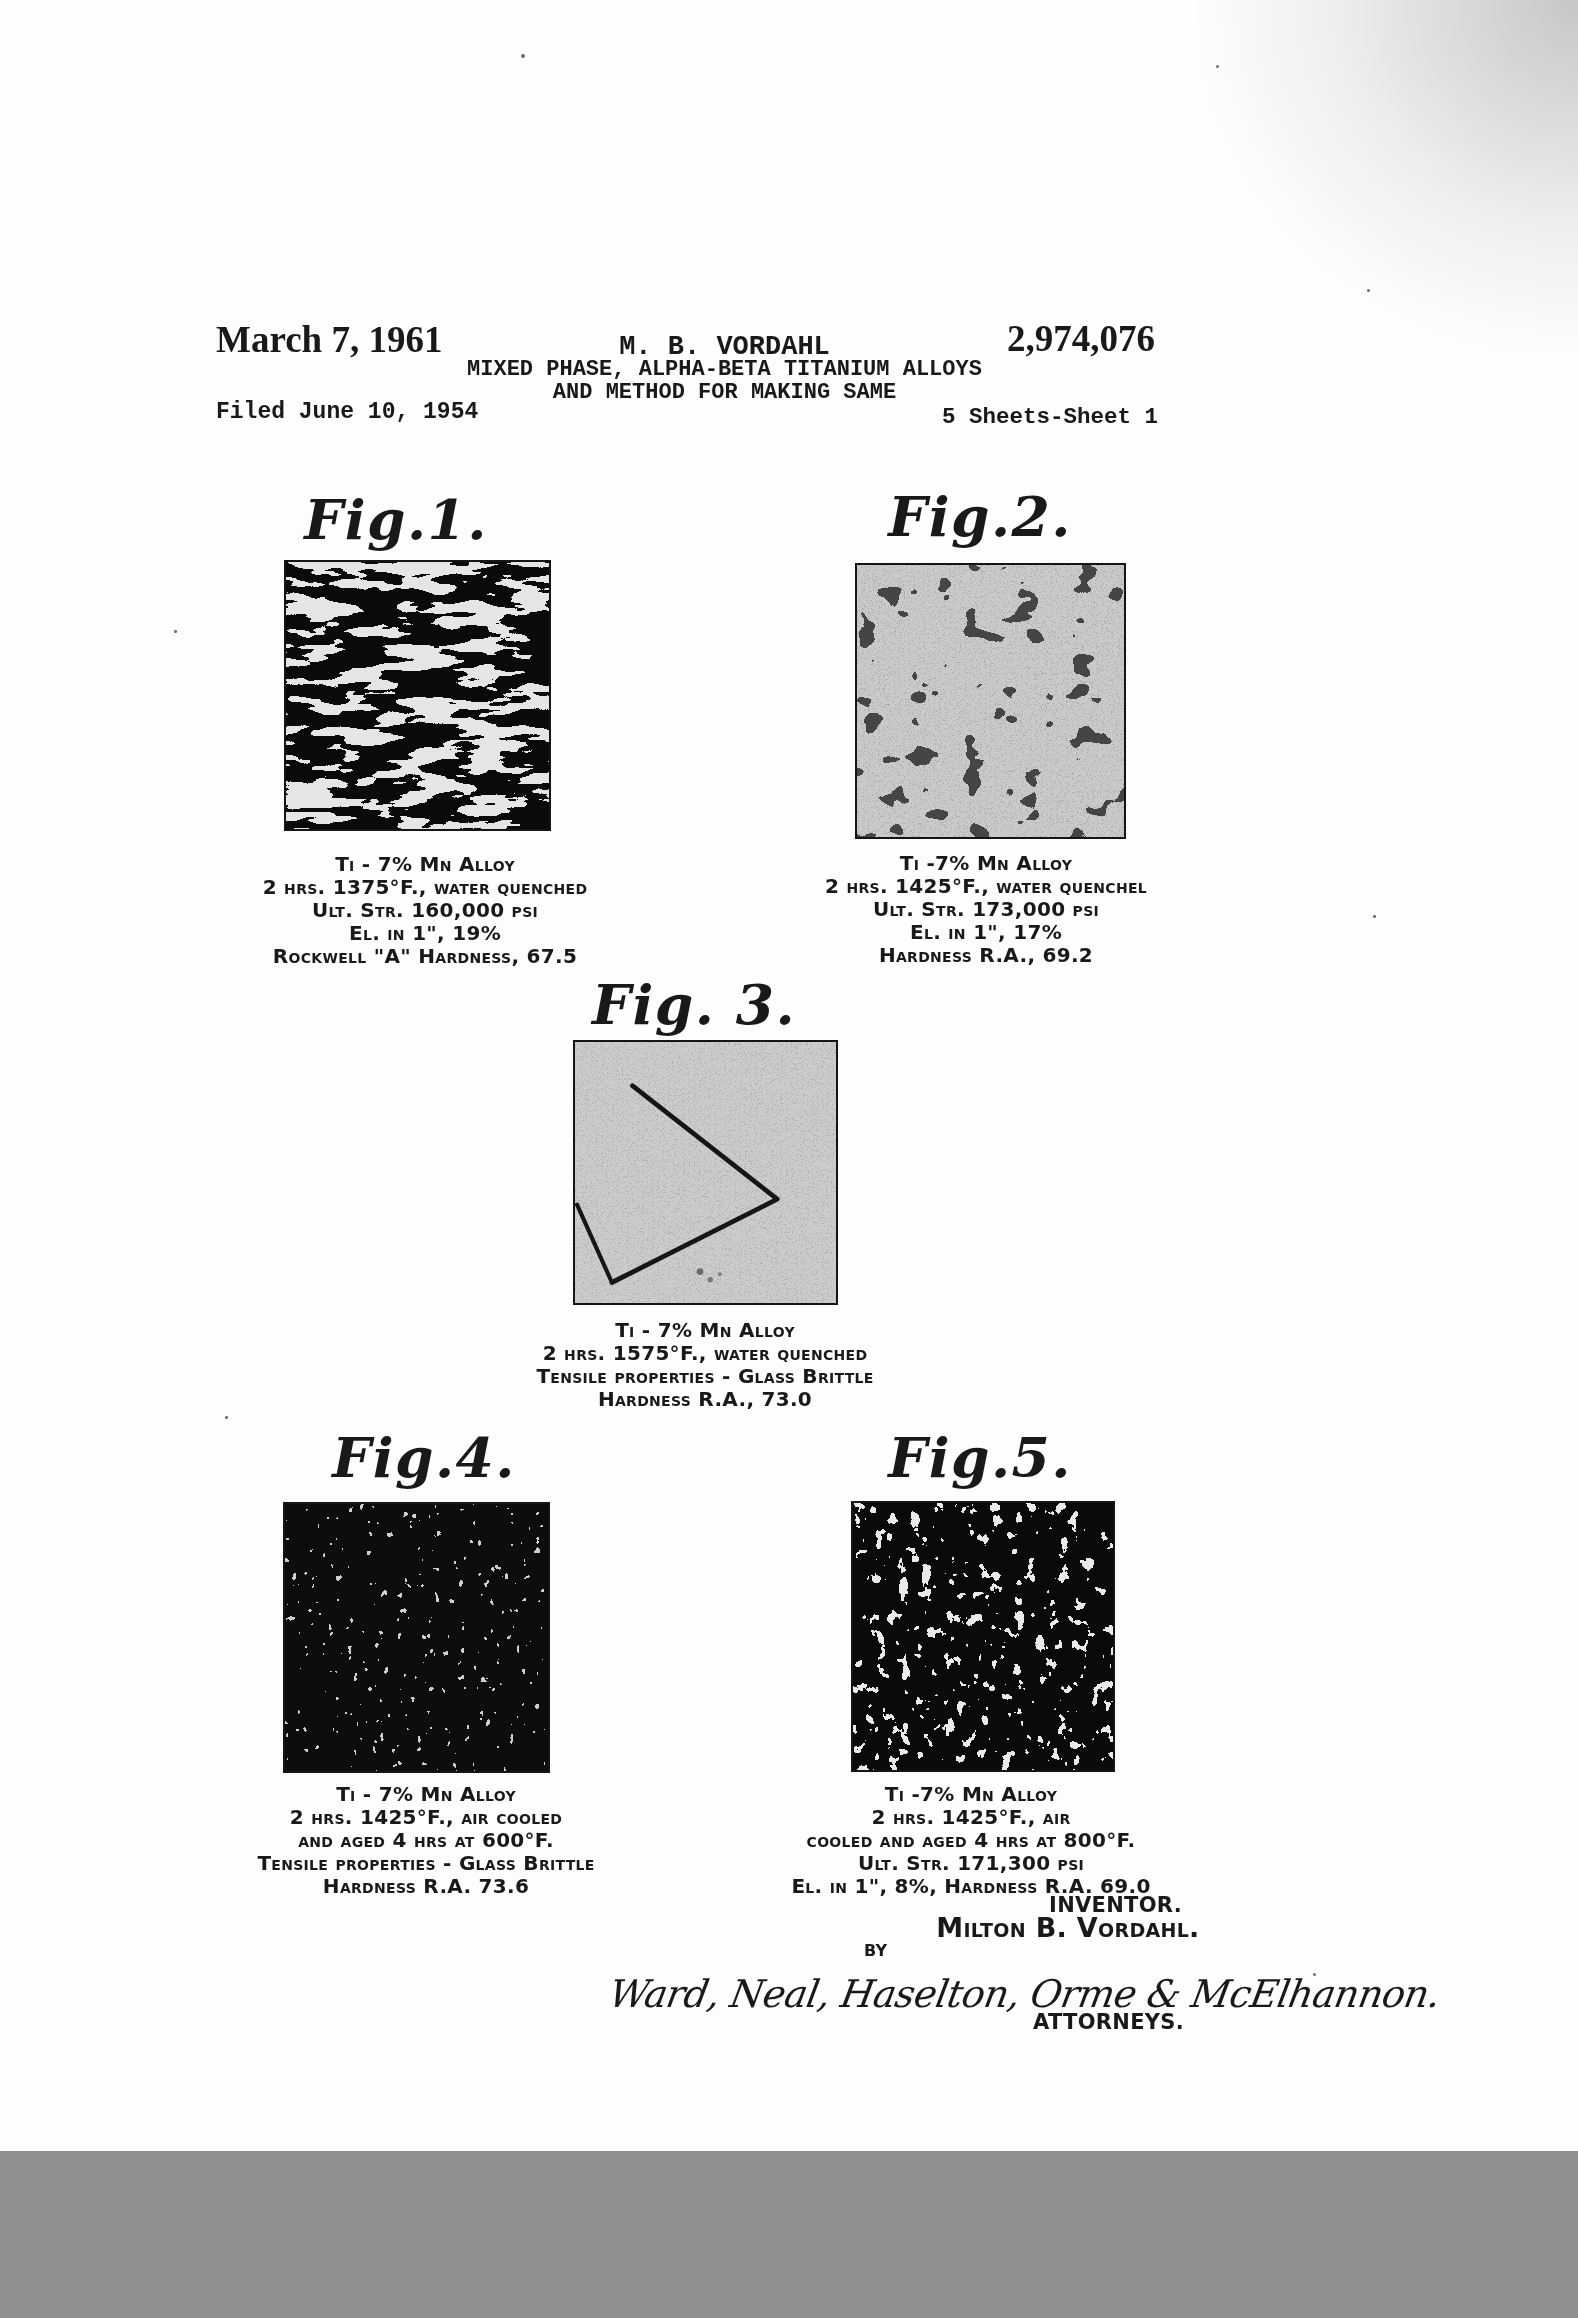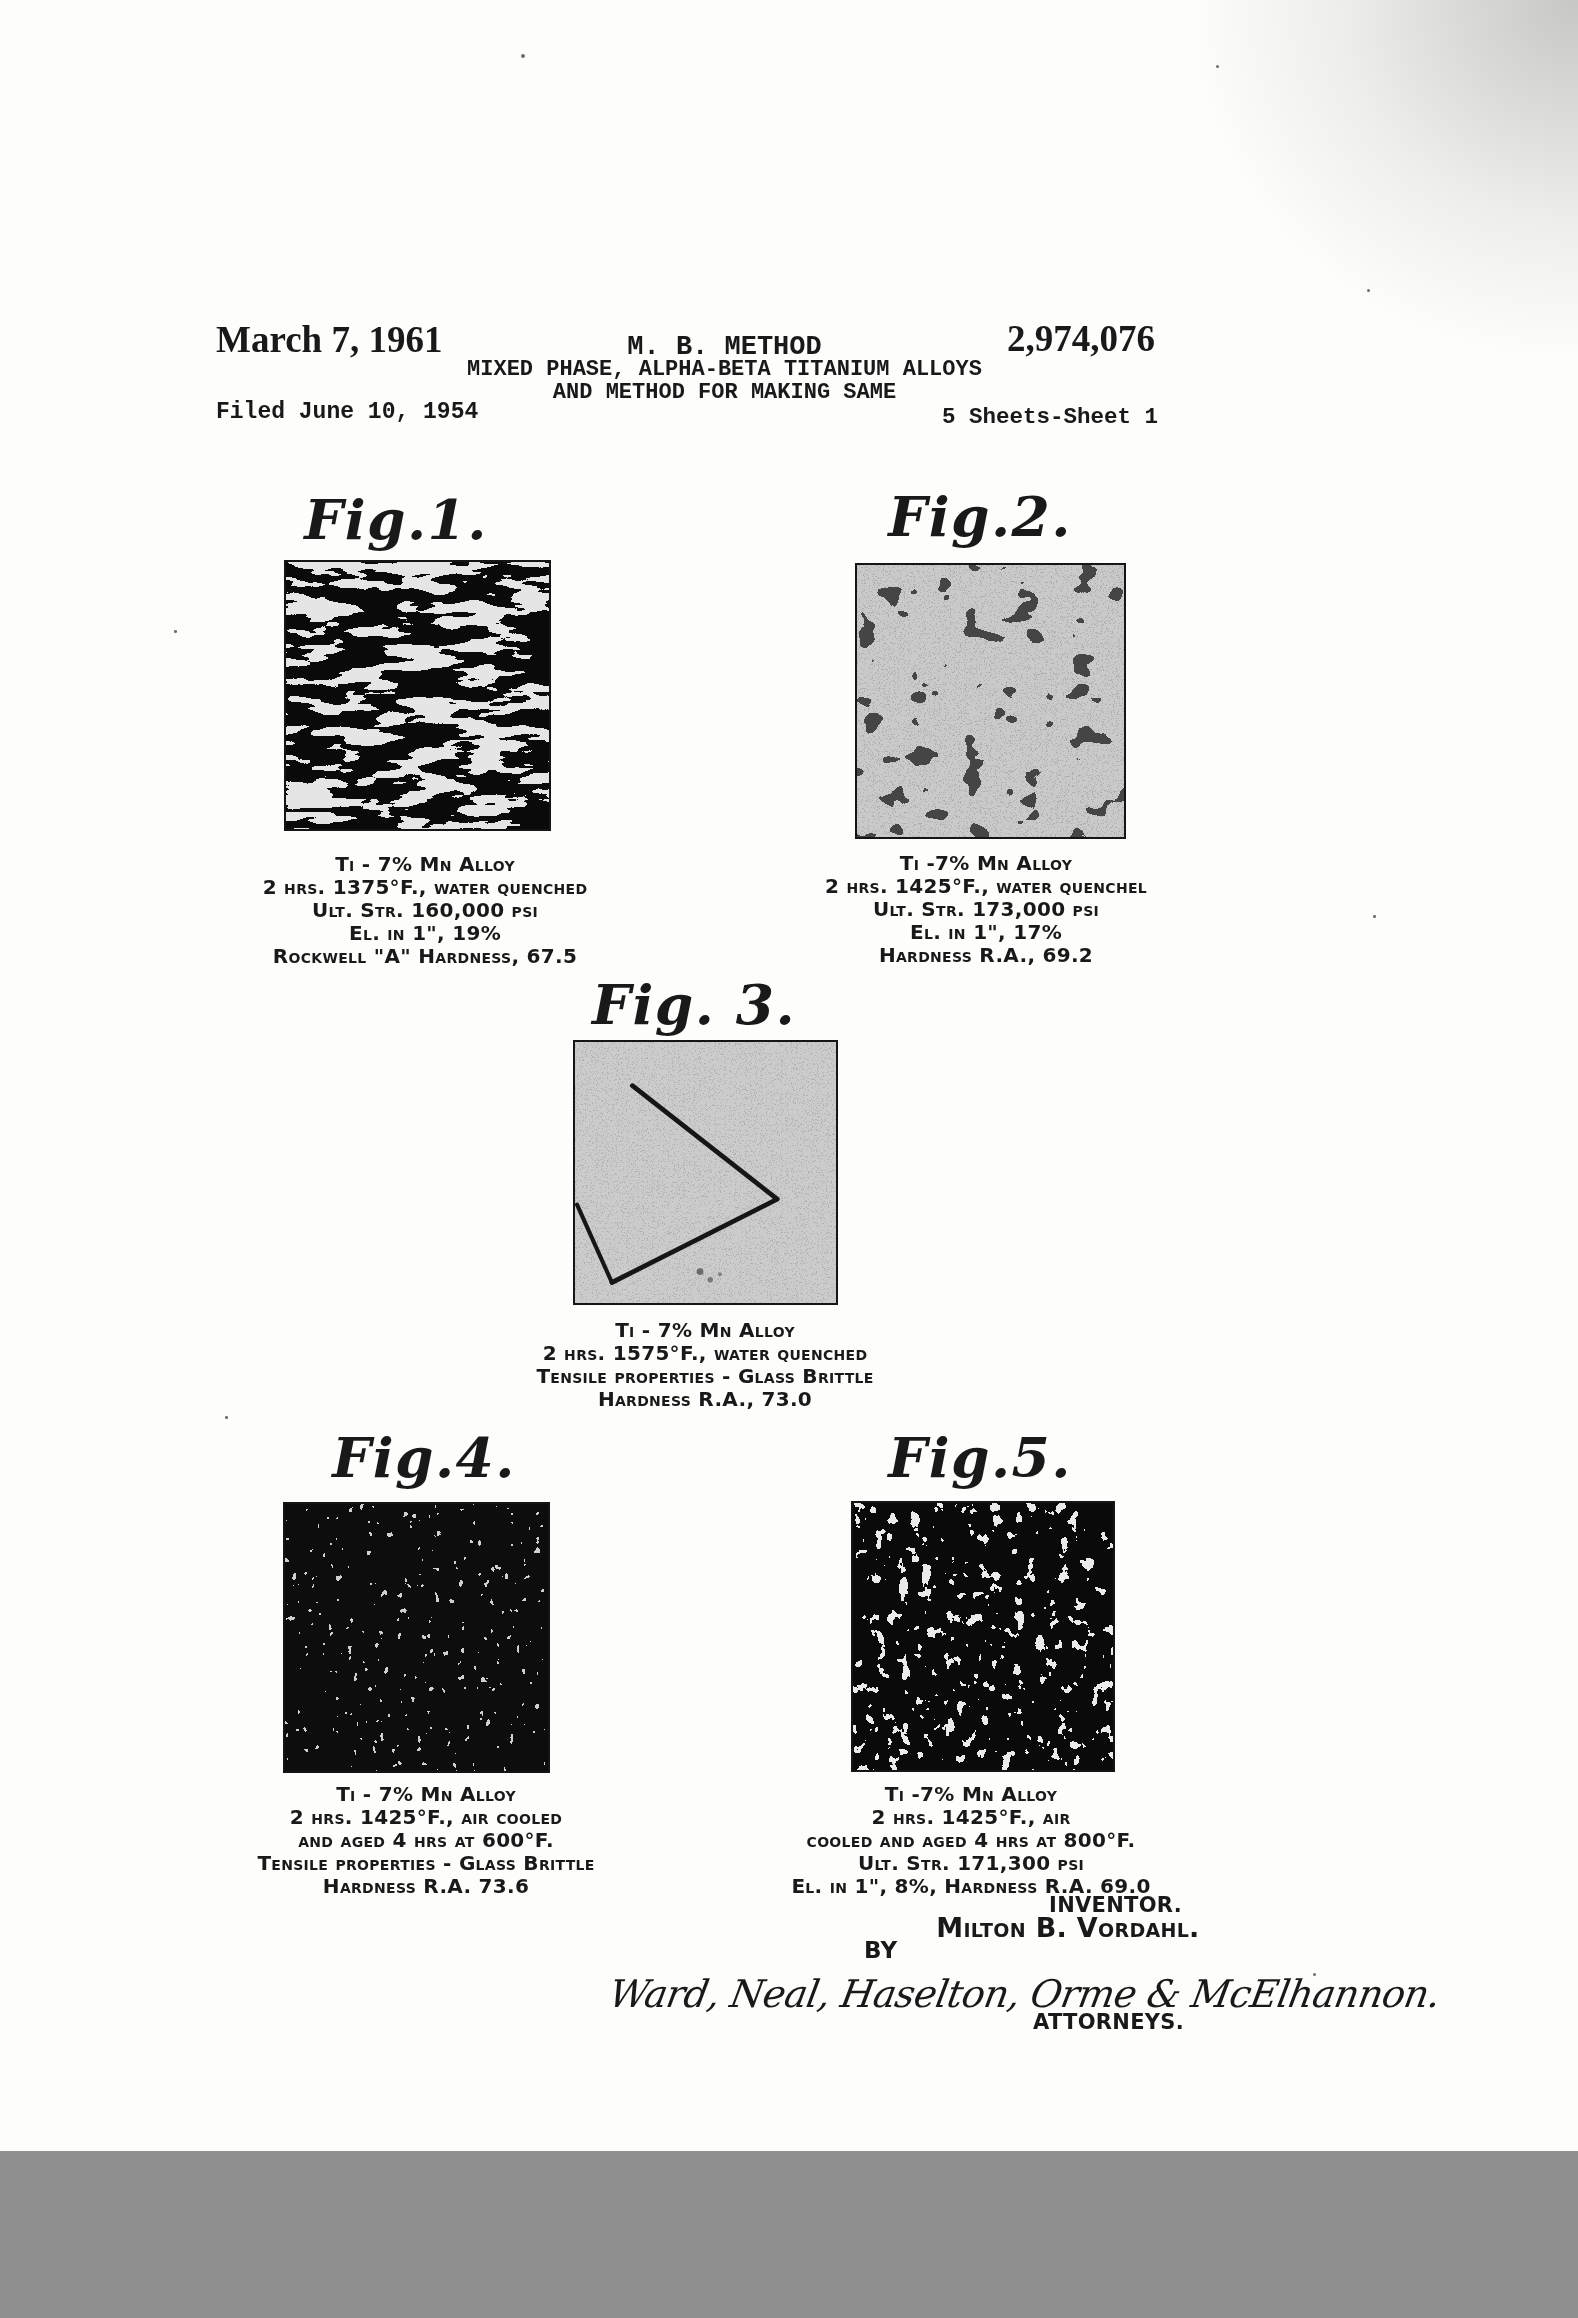--- a/index.html
+++ b/index.html
@@ -77,21 +77,21 @@
   </defs>
 </svg>
 
 <div id="page">
 
   <div class="shade"></div>
 
   <div class="abs serifbold" style="left:216px;top:318px;font-size:37px;">March 7, 1961</div>
   <div class="abs serifbold" style="left:1007px;top:317px;width:163px;text-align:left;font-size:37px;">2,974,076</div>
 
-  <div class="abs mono centerblock" style="left:272px;top:332px;width:905px;font-size:27px;">M. B. METHOD</div>
+  <div class="abs mono centerblock" style="left:272px;top:332px;width:905px;font-size:27px;">M. B. VORDAHL</div>
   <div class="abs mono centerblock" style="left:272px;top:380px;width:905px;font-size:22px;">AND METHOD FOR MAKING SAME</div>
   <div class="abs mono centerblock" style="left:272px;top:357px;width:905px;font-size:22px;">MIXED PHASE, ALPHA-BETA TITANIUM ALLOYS</div>
 
   <div class="abs mono" style="left:216px;top:399px;font-size:23px;">Filed June 10, 1954</div>
   <div class="abs mono" style="left:942px;top:404px;font-size:22.5px;">5 Sheets-Sheet 1</div>
 
   <div class="abs figlabel" style="left:294px;top:487px;width:204px;">Fig.1.</div>
   <div class="abs figlabel" style="left:878px;top:484px;width:204px;">Fig.2.</div>
   <div class="abs figlabel" style="left:592px;top:972px;width:204px;">Fig. 3.</div>
   <div class="abs figlabel" style="left:322px;top:1425px;width:204px;">Fig.4.</div>
@@ -172,21 +172,21 @@
   <div class="abs cap" style="left:733px;top:1783px;width:476px;">
     <div>Ti -7%  Mn Alloy</div>
     <div>2 hrs. 1425°F., air</div>
     <div>cooled and aged 4 hrs at 800°F.</div>
     <div>Ult. Str. 171,300 psi</div>
     <div>El. in 1", 8%, Hardness R.A. 69.0</div>
   </div>
 
   <div class="abs cap" style="left:978px;top:1894px;width:204px;text-align:right;font-size:21px;">INVENTOR.</div>
   <div class="abs cap" style="left:898px;top:1913px;width:340px;font-size:27px;line-height:30px;">Milton B. Vordahl.</div>
-  <div class="abs cap" style="left:864px;top:1939px;font-size:23px;">BY</div>
+  <div class="abs cap" style="left:864px;top:1939px;font-size:16px;">BY</div>
   <div class="abs script" style="left:606px;top:1972px;width:612px;">Ward, Neal, Haselton, Orme &amp; McElhannon.</div>
   <div class="abs cap" style="left:980px;top:2011px;width:204px;text-align:right;font-size:21px;">ATTORNEYS.</div>
 
   <div class="speck" style="left:1216px;top:65px;"></div>
   <div class="speck" style="left:521px;top:54px;width:4.1px;height:4.1px;"></div>
   <div class="speck" style="left:1367px;top:289px;"></div>
   <div class="speck" style="left:174px;top:630px;width:2.7px;height:2.7px;"></div>
   <div class="speck" style="left:1373px;top:915px;width:2.7px;height:2.7px;"></div>
   <div class="speck" style="left:225px;top:1416px;width:2.7px;height:2.7px;"></div>
   <div class="speck" style="left:1313px;top:1973px;"></div>

